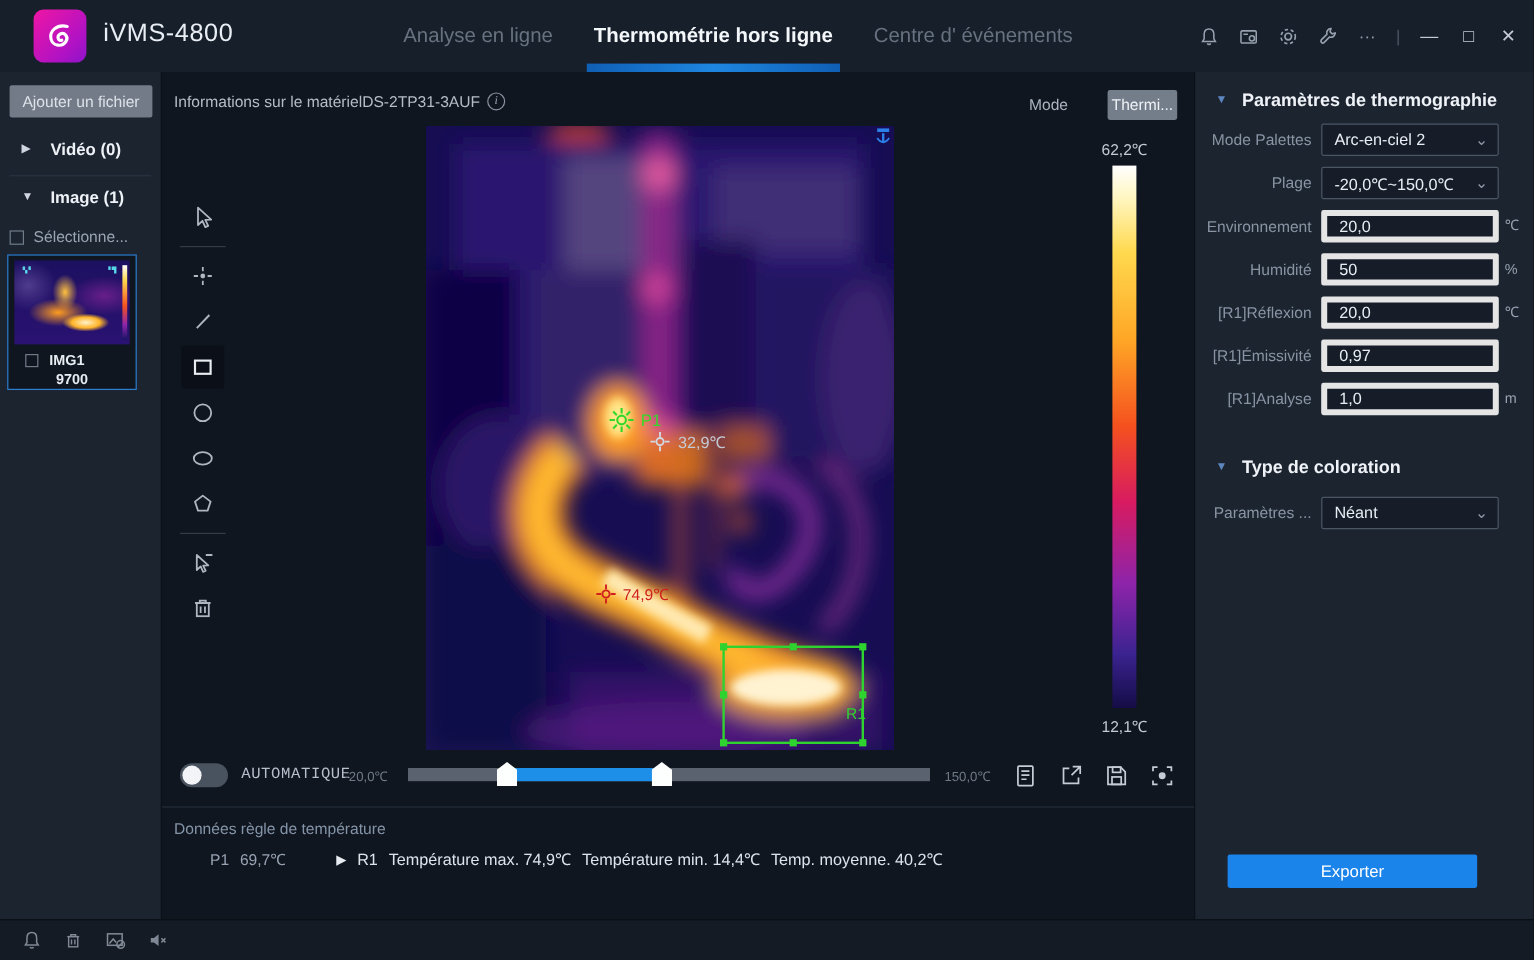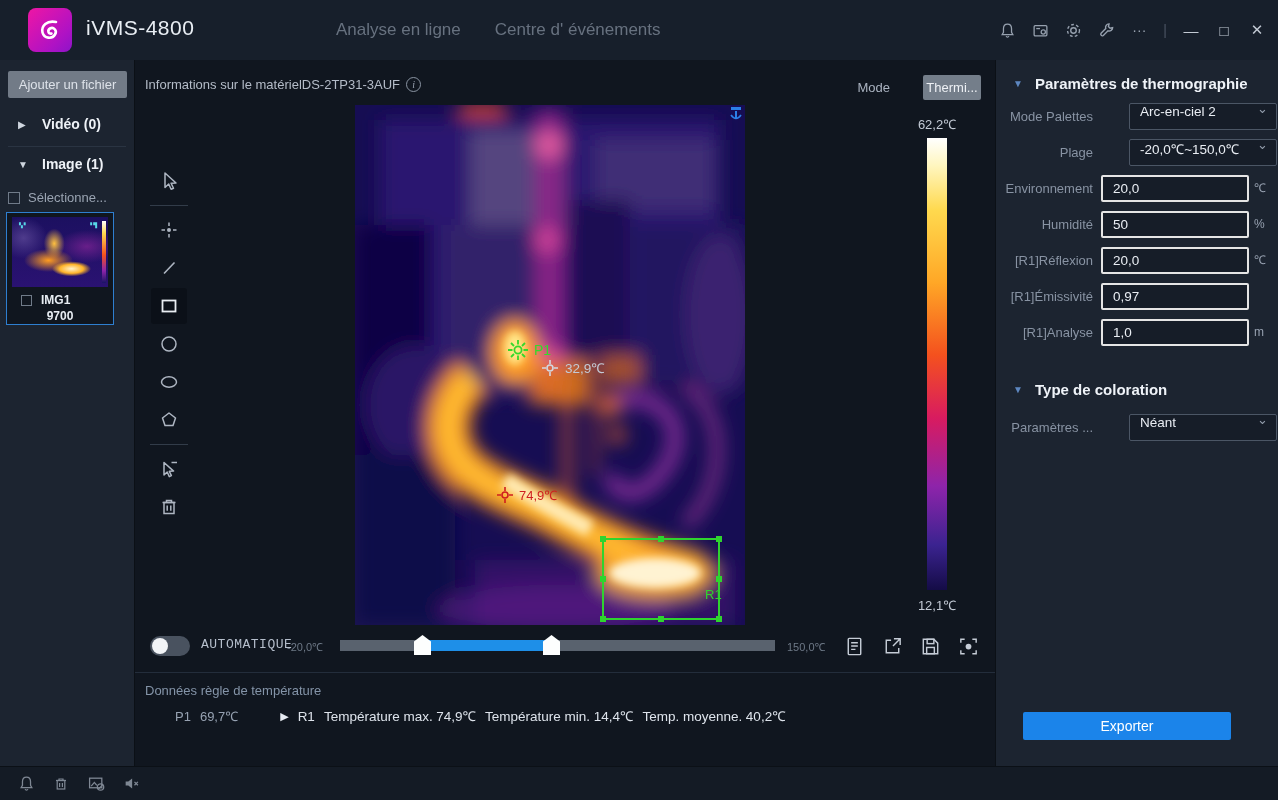--- a/index.html
+++ b/index.html
@@ -93,24 +93,24 @@
   .rd-gap { display:inline-block; width:9px; }
 
   
   .rightpanel { position:absolute; left:995px; top:60px; width:283px; height:706px; background:#1c2430; border-left:1px solid #0b1016; }
   .section-hd { position:absolute; left:0; display:flex; align-items:center; }
   .sec-arrow { font-size:10px; color:#5d87c0; margin-left:17px; width:22px; }
   .sec-title { font-size:15px; font-weight:bold; color:#eff3f8; }
   .field-row { position:absolute; left:0; width:283px; height:27px; }
   .f-label { position:absolute; left:0; top:0; width:97px; text-align:right; font-size:13px; color:#8893a3; line-height:27px; }
   .f-ctrl { position:absolute; left:105px; top:0; width:148px; height:27px; background:#161d28; border:1px solid #4b5665; border-radius:2px;
-            display:flex; align-items:flex-start;margin-left:28px; }
+            display:flex; align-items:center; }
   .f-ctrl .val { margin-left:10px; font-size:13.5px; color:#e9edf3; white-space:nowrap; }
   .f-ctrl .chev { margin-left:auto; margin-right:8px; color:#939dac; font-size:13px; line-height:10px; }
-  .f-input { position:absolute; left:105px; top:0; width:148px; height:27px; background:#161d28; border:2px solid #e5e5e5; border-radius:2px;
+  .f-input { position:absolute; left:105px; top:0; width:148px; height:27px; background:#161d28; border:5px solid #e5e5e5; border-radius:2px;
              color:#e9edf3; font-size:13.5px; padding-left:10px; font-family:inherit; }
   .f-unit { position:absolute; left:258px; top:0; font-size:12px; color:#97a1b0; line-height:27px; }
   .export-btn { position:absolute; left:27px; top:652px; width:208px; height:28px; background:#1b84ea; color:#fff;
                 border:none; font-size:14px; border-radius:2px; font-family:inherit; }
 
   
   .statusbar { position:absolute; left:0; top:766px; width:1278px; height:34px; background:#141b25; border-top:1px solid #0b1016;
                display:flex; align-items:center; gap:15px; padding-left:16px; }
   .sb-btn { width:20px; height:20px; display:flex; align-items:center; justify-content:center; }
 </style>
@@ -120,20 +120,24 @@
 <header class="titlebar">
   <div class="logo">
     <svg width="30" height="30" viewBox="0 0 30 30">
       <path d="M21 7 C12 5 6 11 7.5 17.5 C9 23.5 17 24.5 20 19.5 C22.5 15.5 18.5 11.5 15 13.5 C12 15.3 13.5 19.5 16.5 18.5" fill="none" stroke="#ffffff" stroke-width="2.6" stroke-linecap="round"></path>
     </svg>
   </div>
   <div class="app-title">iVMS-4800</div>
 
   <nav class="tabs">
     <div class="tab">Analyse en ligne</div>
+    <div class="tab active">
+      <span>Thermométrie hors ligne</span>
+      <div class="underline"></div>
+    </div>
     <div class="tab">Centre d' événements</div>
   </nav>
 
   <div class="tb-icons">
     <div class="tb-btn">
       <svg width="17" height="17" viewBox="0 0 16 16" fill="none" stroke="#97a1af" stroke-width="1.2">
         <path d="M8 2 C5.6 2 4.2 3.9 4.2 6.3 L4.2 9.8 L3 11.8 L13 11.8 L11.8 9.8 L11.8 6.3 C11.8 3.9 10.4 2 8 2 Z"></path>
         <path d="M6.7 13.3 a1.4 1.4 0 0 0 2.6 0"></path>
       </svg>
     </div>

